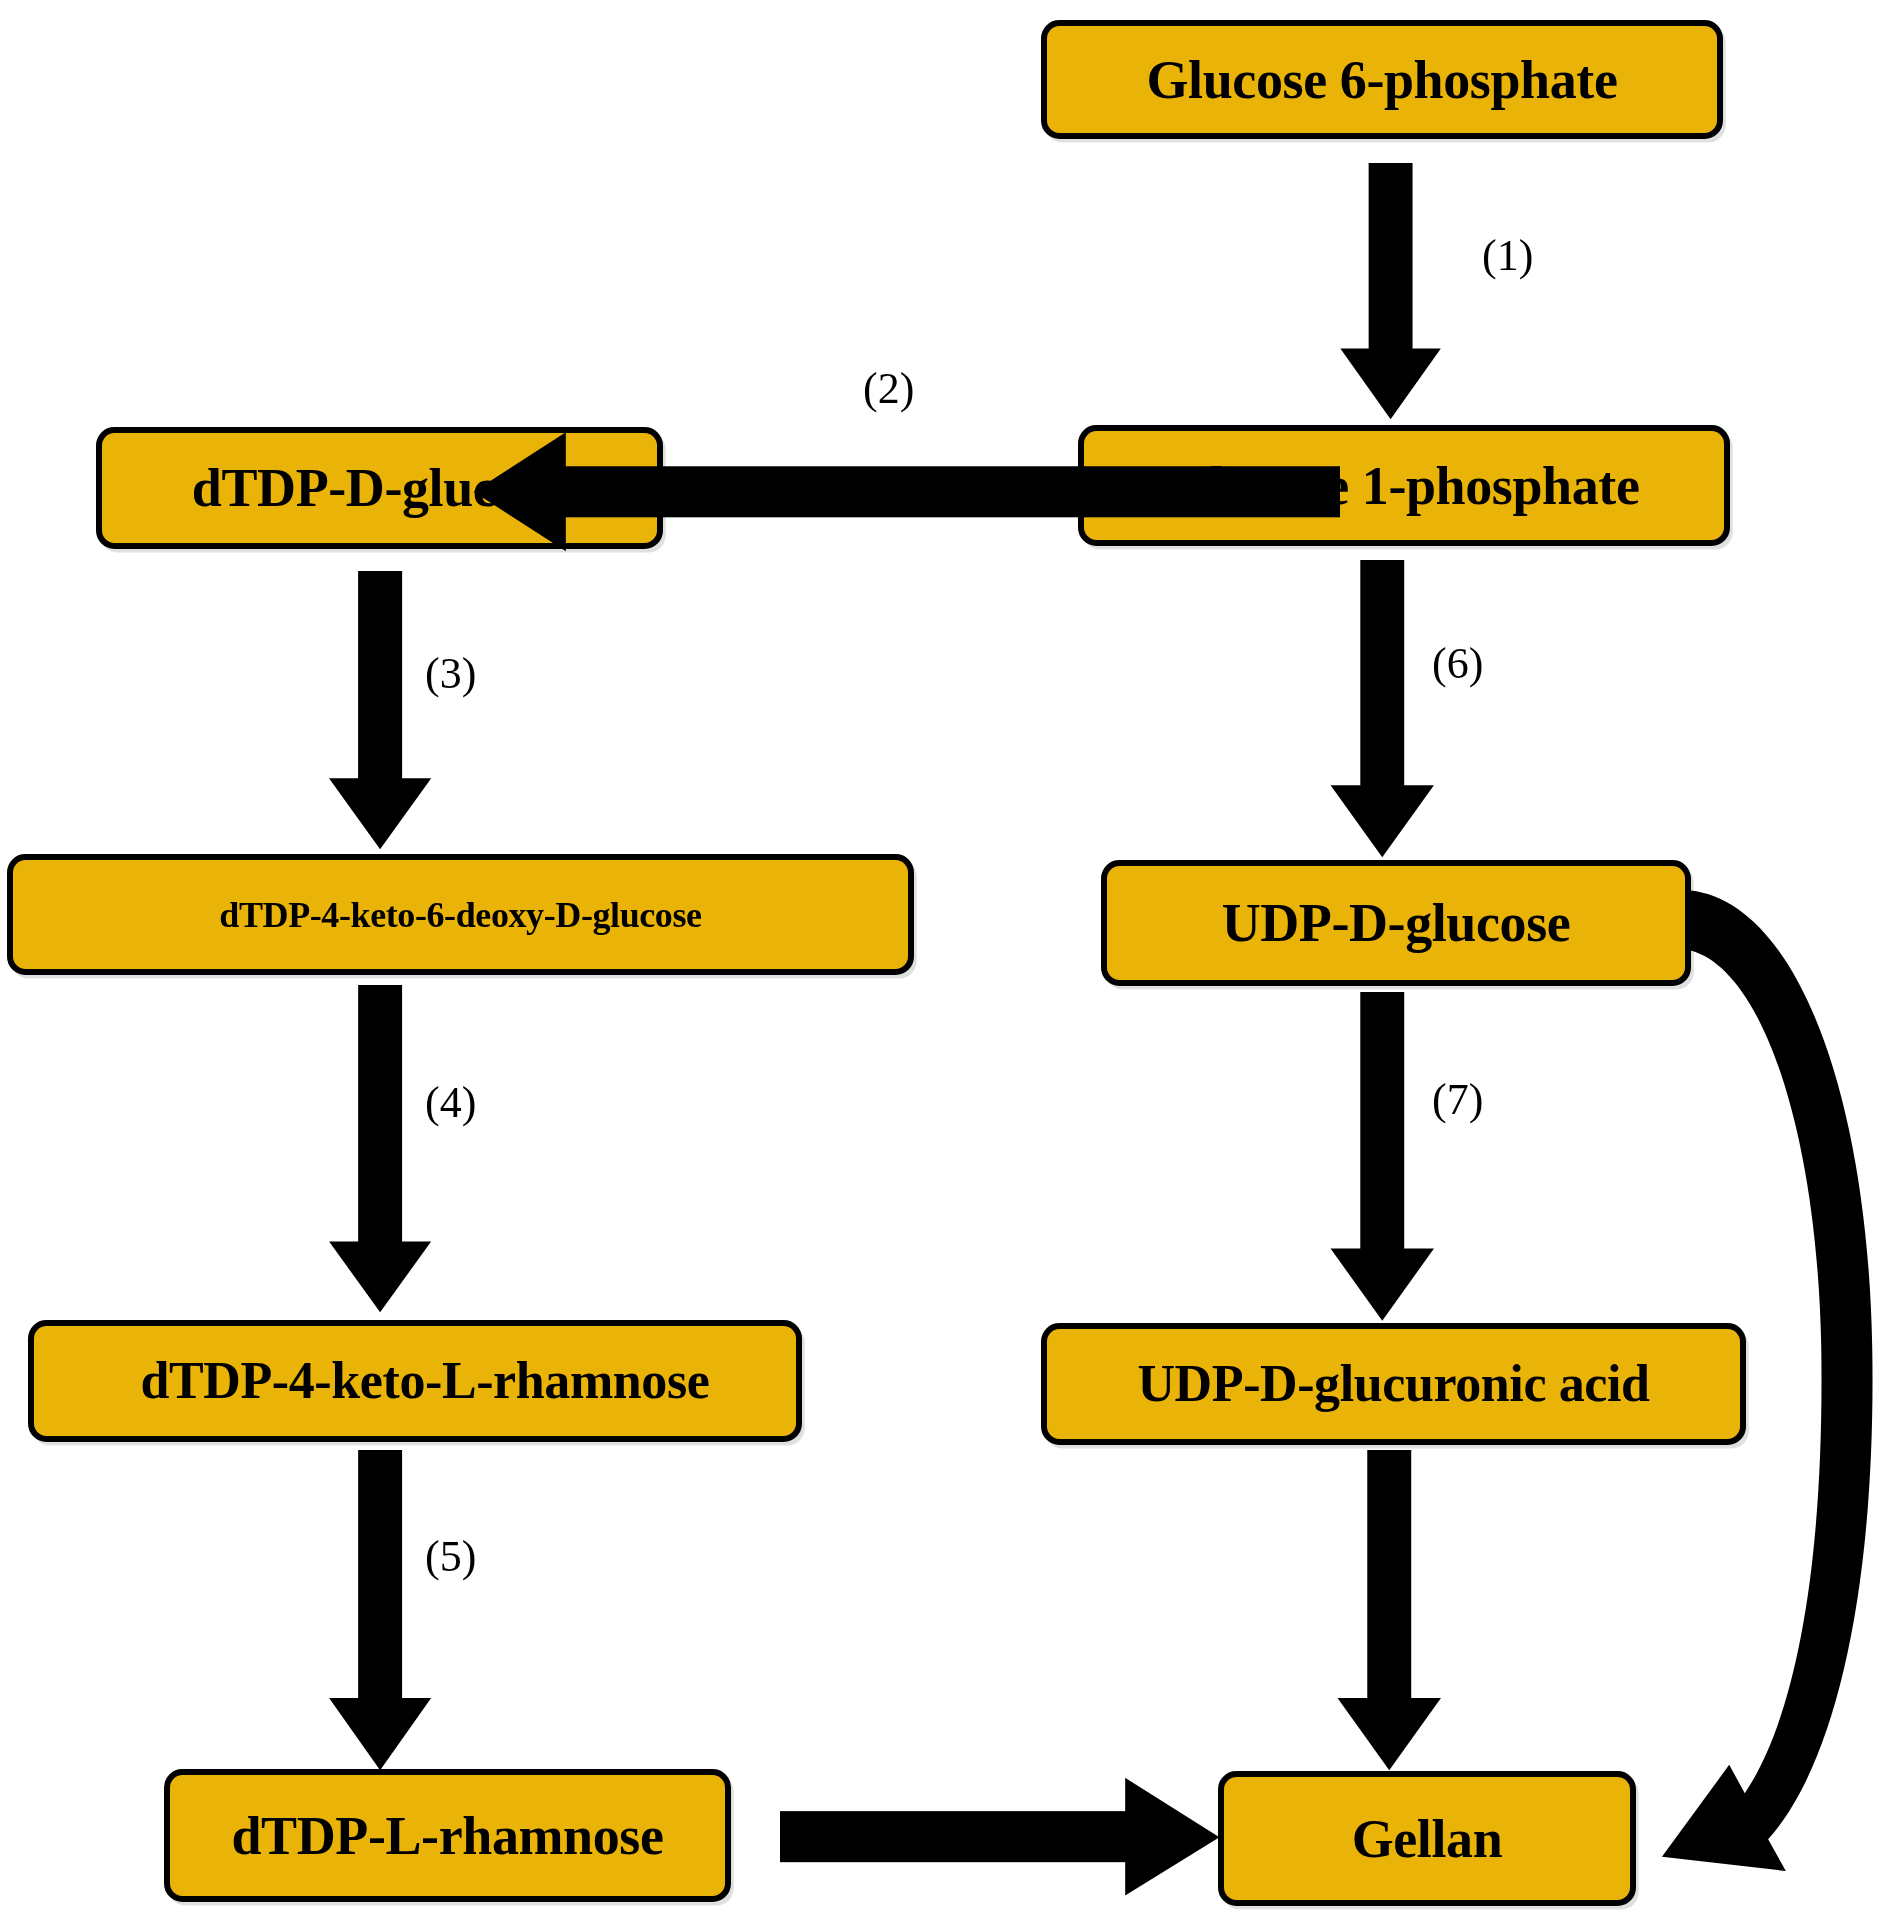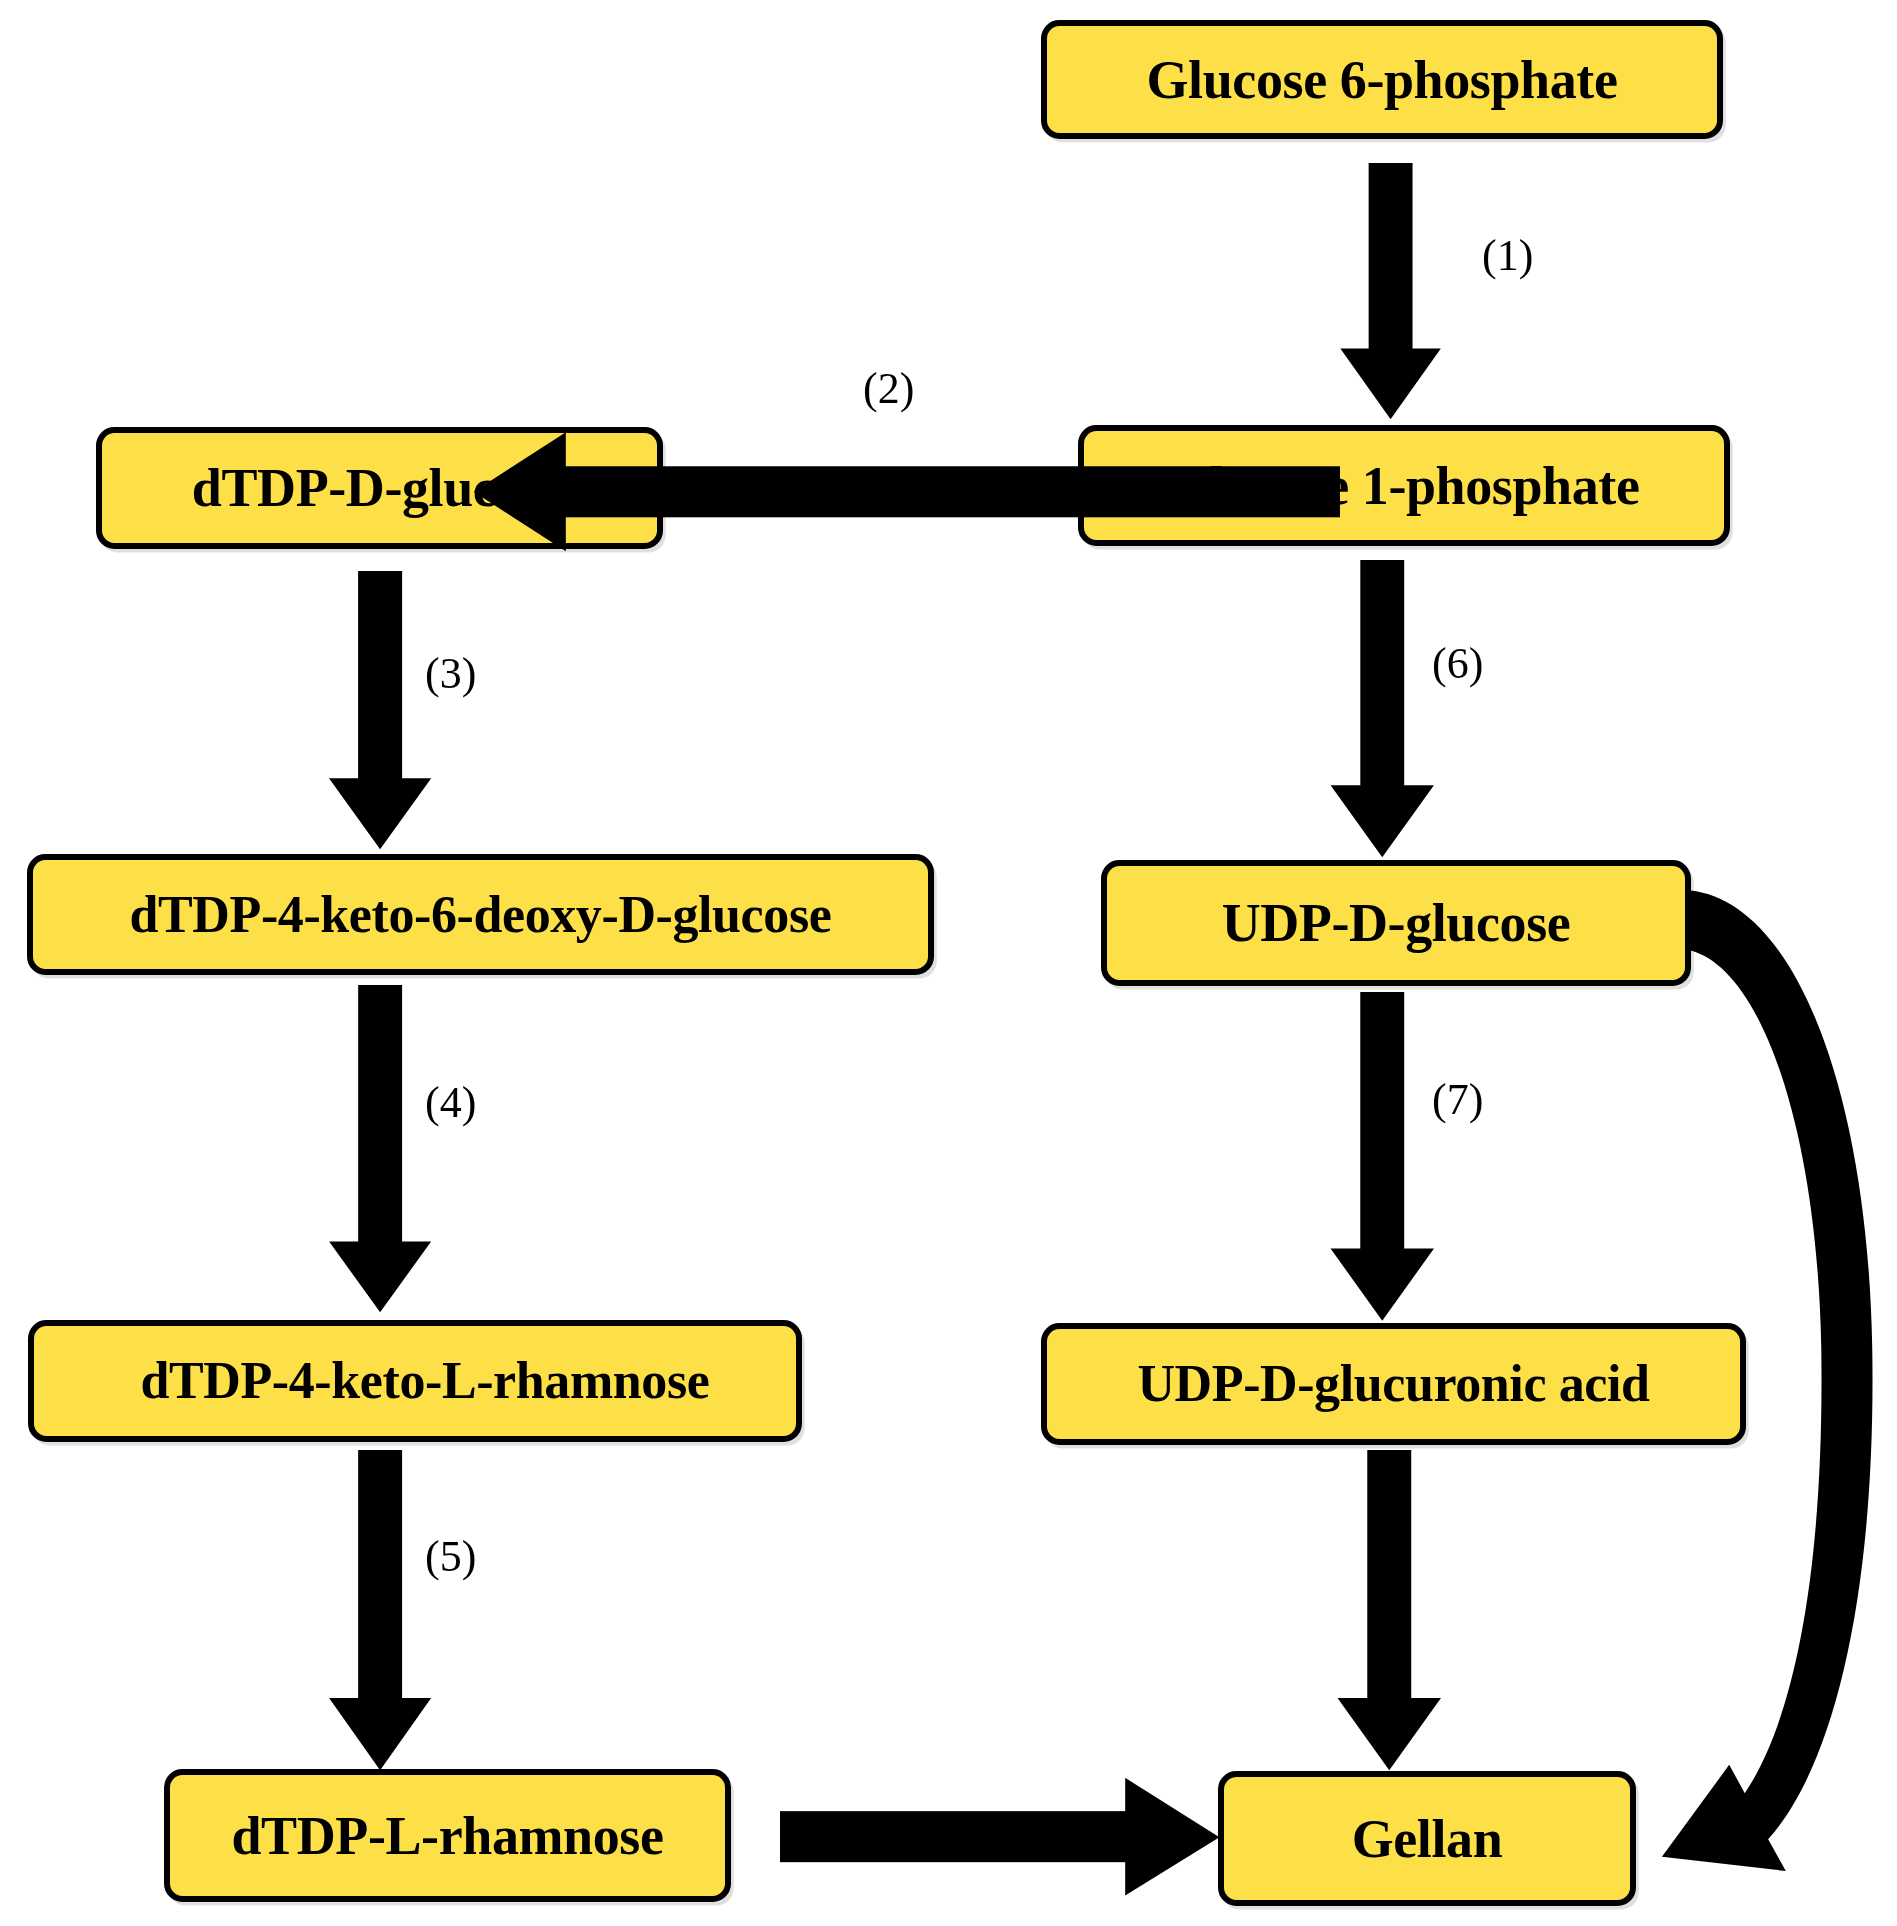--- a/index.html
+++ b/index.html
@@ -11,21 +11,21 @@
     position: relative;
     width: 1898px;
     height: 1926px;
     background: #ffffff;
     overflow: hidden;
     font-family: "Liberation Serif", "DejaVu Serif", serif;
   }
   .node {
     position: absolute;
     box-sizing: border-box;
-    background: #fde047;
+    background: #eab308;
     border: 6.4px solid #000000;
     border-radius: 18.4px;
     display: flex;
     align-items: center;
     justify-content: center;
     color: #000000;
     font-weight: bold;
     letter-spacing: -0.4px;
     white-space: nowrap;
     box-shadow: 3.5px 4.3px 0 -0.7px rgba(0,0,0,0.12);
@@ -61,21 +61,21 @@
   </div>
 
   <div class="node" style="left:1078px; top:425px; width:652px; height:121px; font-size:54px;">
     <span>Glucose 1-phosphate</span>
   </div>
 
   <div class="node" style="left:96px; top:427px; width:567px; height:122px; font-size:54px;">
     <span>dTDP-D-glucose</span>
   </div>
 
-  <div class="node" style="left:27px; top:854px; width:907px; height:121px; font-size:52px;">
+  <div class="node" style="left:7px; top:854px; width:907px; height:121px; font-size:36px;">
     <span>dTDP-4-keto-6-deoxy-D-glucose</span>
   </div>
 
   <div class="node" style="left:1101px; top:860px; width:590px; height:126px; font-size:54px;">
     <span>UDP-D-glucose</span>
   </div>
 
   <div class="node" style="left:28px; top:1320px; width:774px; height:122px; font-size:52px;padding-left:20px;">
     <span>dTDP-4-keto-L-rhamnose</span>
   </div>

